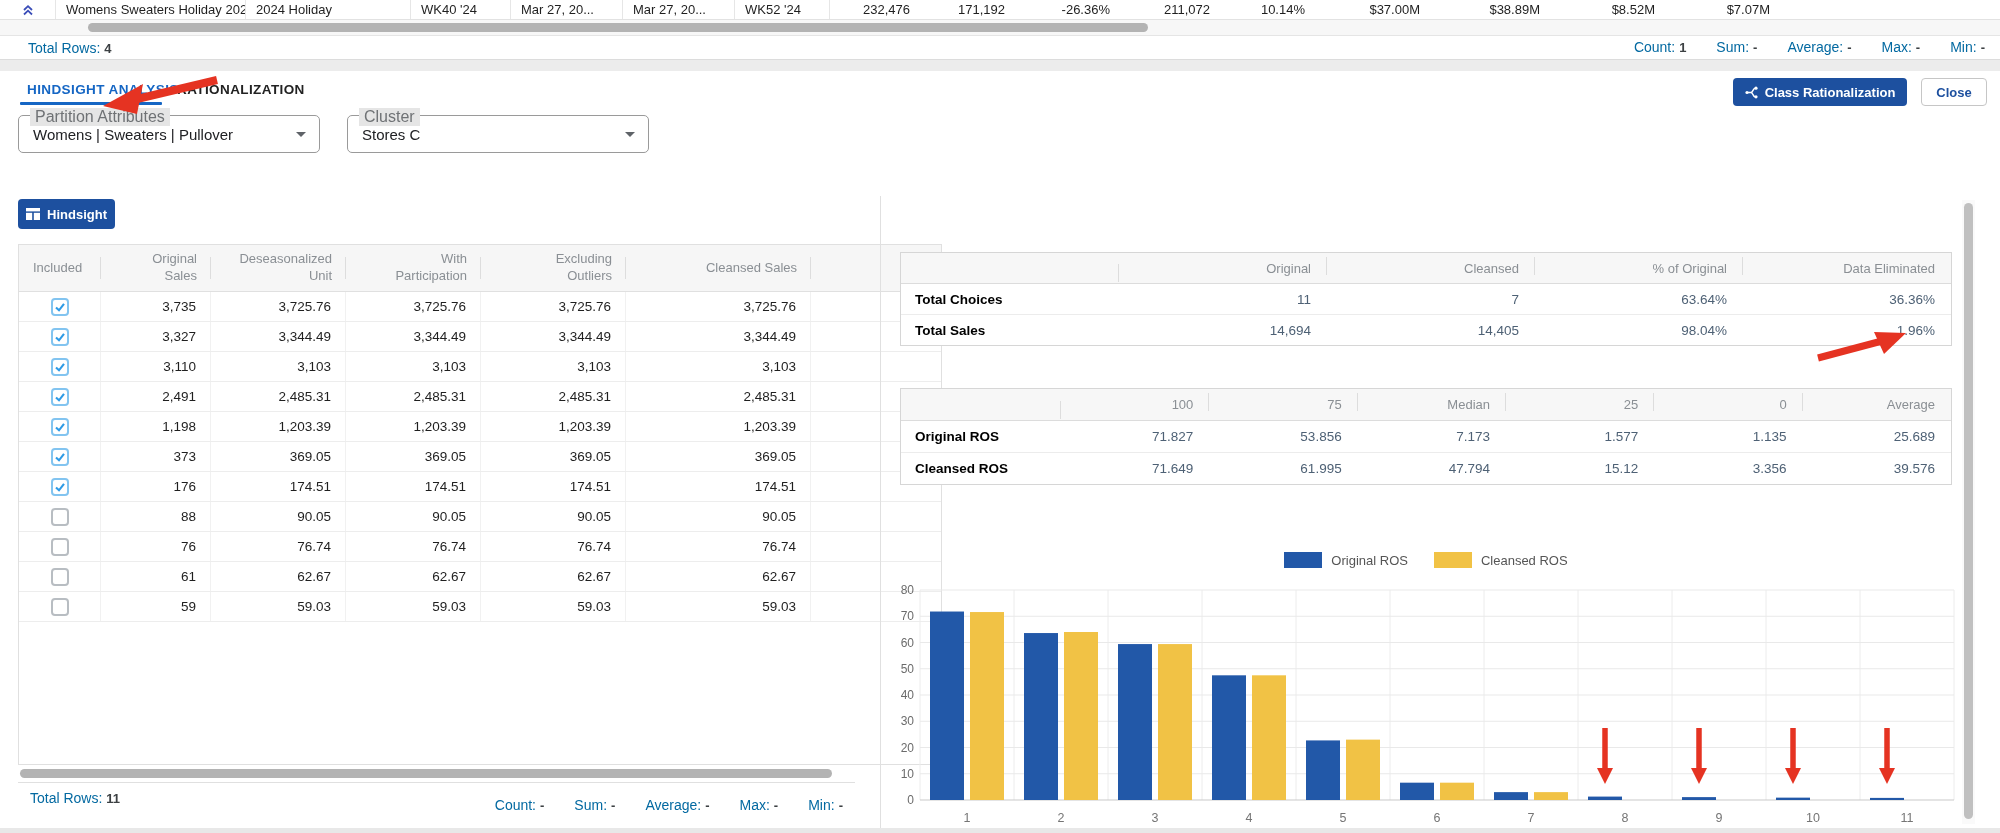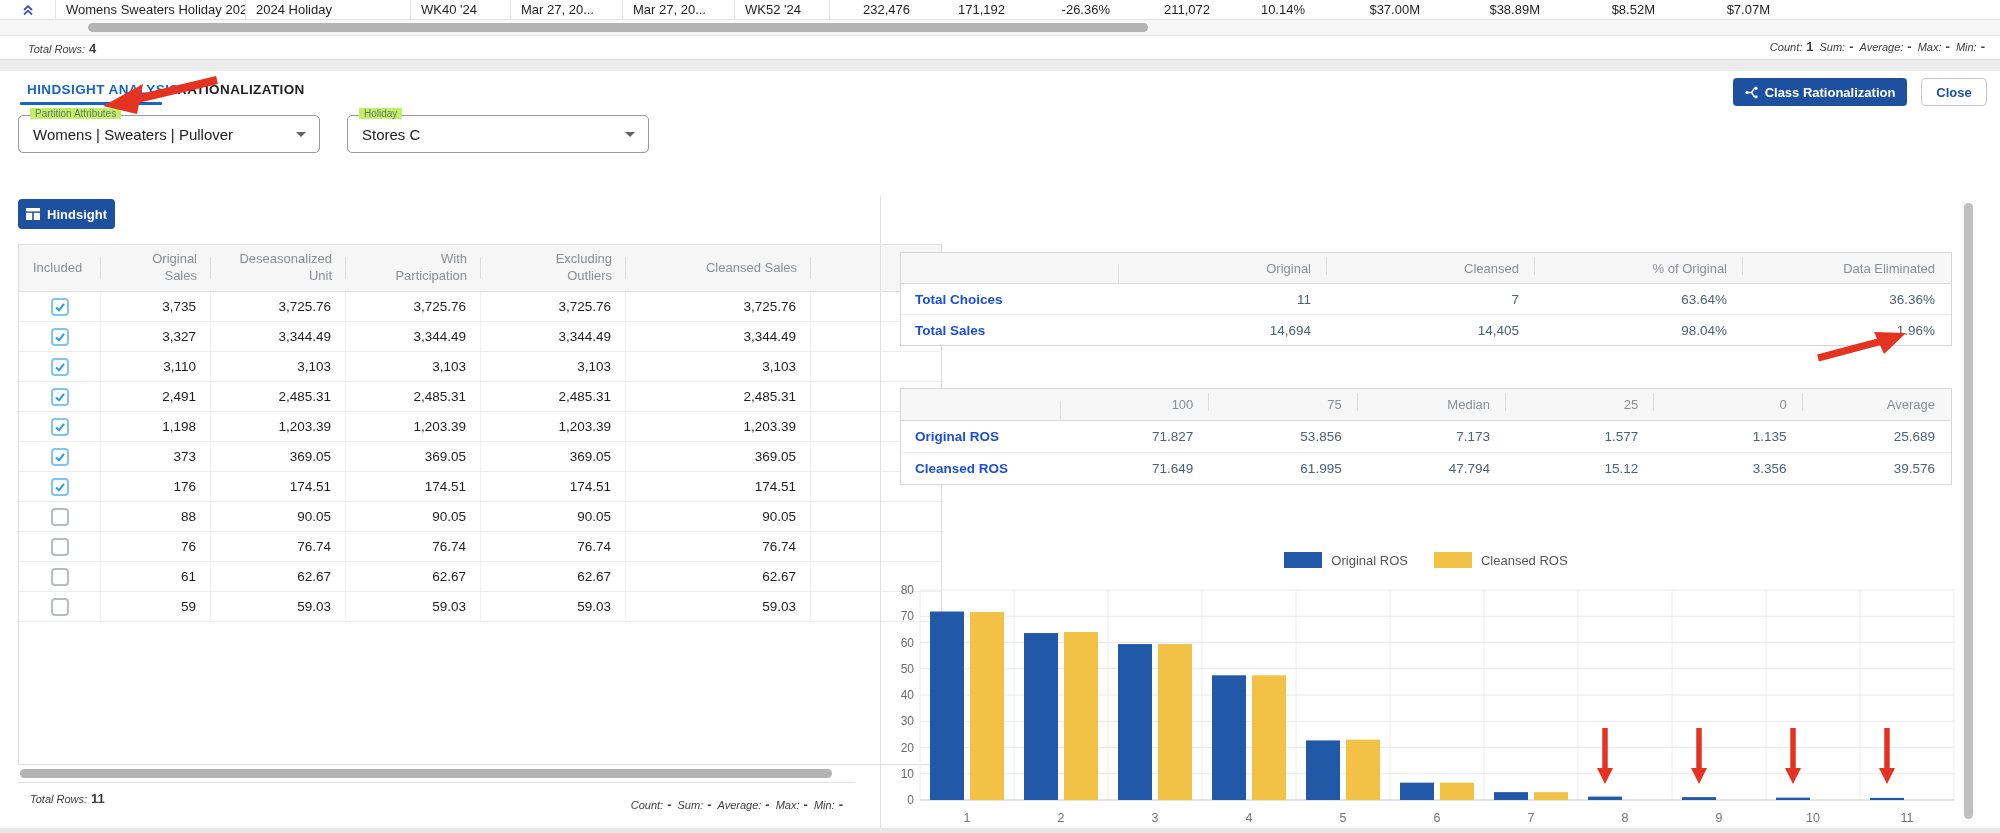--- a/index.html
+++ b/index.html
@@ -8,34 +8,34 @@
   .abs{position:absolute;}
   
   .top-row{left:0;top:0;width:2000px;height:19px;display:flex;align-items:center;background:#fff;border-bottom:1px solid #e2e2e2;}
   .top-cell{height:100%;display:flex;align-items:center;font-size:13px;color:#1f1f1f;box-sizing:border-box;padding:0 10px;overflow:hidden;white-space:nowrap;}
   .top-cell.bordered{border-right:1px solid #e6e6e6;}
   .top-cell.num{justify-content:flex-end;}
   .top-icon-cell{width:56px;height:100%;display:flex;align-items:center;justify-content:center;border-right:1px solid #e6e6e6;box-sizing:border-box;}
   .top-scroll{left:0;top:20px;width:2000px;height:15px;background:#f7f7f7;border-bottom:1px solid #e5e5e5;}
   .top-scroll .thumb{position:absolute;left:88px;top:3px;width:1060px;height:9px;border-radius:5px;background:#b3b3b3;}
   .top-status{left:0;top:36px;width:2000px;height:23px;border-bottom:1px solid #dcdcdc;background:#fff;}
-  .status-label{color:#404040;font-size:11px;font-style:italic;}
+  .status-label{color:#0369a1;font-size:14px;}
   .status-value{color:#3c4043;font-size:13px;font-weight:bold;margin-left:4px;}
-  .stats{display:flex;gap:6px;align-items:center;}
+  .stats{display:flex;gap:30px;align-items:center;}
   .stat{display:flex;align-items:center;}
   .gap-band{left:0;top:60px;width:2000px;height:11px;background:#ececec;border-bottom:1px solid #d8d8d8;}
   
   .panel{left:0;top:71px;width:2000px;height:762px;background:#fff;}
   .tab{font-size:13.5px;font-weight:bold;letter-spacing:.4px;cursor:pointer;}
   .tab.active{color:#1566c4;}
   .tab.inactive{color:#222;}
   .tab-underline{background:#1566c4;height:3px;border-radius:1px;}
   
   .field{border:1px solid #9a9a9a;border-radius:5px;height:38px;box-sizing:border-box;display:flex;align-items:center;background:#fff;cursor:pointer;}
-  .field .flabel{position:absolute;top:-8px;left:11px;background:#bef264;padding:0 5px;font-size:10px;color:#6f7275;}
+  .field .flabel{position:absolute;top:-8px;left:11px;background:#e5e5e5;padding:0 5px;font-size:16px;color:#6f7275;}
   .field .fvalue{font-size:15px;color:#202124;padding-left:14px;flex:1;white-space:nowrap;}
   .caret{width:0;height:0;border-left:5px solid transparent;border-right:5px solid transparent;border-top:5px solid #5f6368;margin-right:13px;}
   .btn-blue{background:#1d509f;color:#fff;font-weight:bold;font-size:13px;border-radius:4px;display:flex;align-items:center;justify-content:center;gap:7px;cursor:pointer;box-sizing:border-box;}
   .btn-outline{background:#fff;color:#1d509f;font-weight:bold;font-size:13px;border:1px solid #c6c6c6;border-radius:4px;display:flex;align-items:center;justify-content:center;cursor:pointer;box-sizing:border-box;}
   
   .lt{border:1px solid #e0e0e0;box-sizing:border-box;background:#fff;}
   .lt-head{display:flex;background:#f6f6f6;border-bottom:1px solid #e0e0e0;height:46px;}
   .lt-hcell{box-sizing:border-box;display:flex;align-items:center;justify-content:flex-end;font-size:13px;color:#8a8f94;padding:0 14px;text-align:right;white-space:pre-line;line-height:1.3;position:relative;}
   .lt-hcell.first{justify-content:flex-start;text-align:left;}
   .lt-hcell:not(:last-child)::after{content:"";position:absolute;right:0;top:12px;height:22px;width:1px;background:#ddd;}
@@ -49,21 +49,21 @@
   .left-scroll .thumb{position:absolute;left:2px;top:2px;width:812px;height:9px;border-radius:5px;background:#b3b3b3;}
   
   .rt{border:1px solid #d6d6d6;box-sizing:border-box;background:#fff;}
   .rt-head{display:flex;background:#f7f7f7;border-bottom:1px solid #dcdcdc;align-items:center;}
   .rt-hcell{box-sizing:border-box;font-size:13px;color:#8a8f94;text-align:right;padding:0 16px;position:relative;}
   .rt-hcell.lbl{text-align:left;padding-left:14px;}
   .rt-hcell:not(:last-child)::after{content:"";position:absolute;right:0;top:-4px;height:18px;width:1px;background:#ddd;}
   .rt-row{display:flex;align-items:center;border-bottom:1px solid #ececec;background:#fff;}
   .rt-row:last-child{border-bottom:none;}
   .rt-cell{box-sizing:border-box;font-size:13.5px;color:#4e6175;text-align:right;padding:0 16px;}
-  .rt-cell.lbl{text-align:left;color:#1d4ed8;padding-left:14px;font-weight:bold;}
+  .rt-cell.lbl{text-align:left;color:#000000;padding-left:14px;font-weight:bold;}
   .band{background:#f6f6f6;border-bottom:1px solid #dcdcdc;display:flex;align-items:center;}
   .band .bsep{width:1px;height:16px;background:#ddd;margin-left:160px;}
   .band .btxt{font-size:13px;color:#8a8f94;margin-left:14px;}
   .legend{display:flex;justify-content:center;gap:26px;align-items:center;}
   .legend .item{display:flex;align-items:center;gap:9px;font-size:13px;color:#555;}
   .legend .sw{width:38px;height:16px;}
   .vscroll{width:13px;background:#fafafa;}
   .vscroll .thumb{position:absolute;left:2px;top:3px;width:9px;height:616px;border-radius:5px;background:#c0c0c0;}
   .divider-v{width:1px;background:#e0e0e0;}
   .bottom-strip{left:0;top:828px;width:2000px;height:5px;background:#e8e8e8;}
@@ -149,21 +149,21 @@
       <span>Class Rationalization</span>
     </div>
     <div class="abs btn-outline" style="left:1921px;top:7px;width:66px;height:28px;">Close</div>
 
     <div class="abs field" style="left:18px;top:44px;width:302px;">
       <span class="flabel">Partition Attributes</span>
       <span class="fvalue">Womens | Sweaters | Pullover</span>
       <span class="caret"></span>
     </div>
     <div class="abs field" style="left:347px;top:44px;width:302px;">
-      <span class="flabel">Holiday</span>
+      <span class="flabel">Cluster</span>
       <span class="fvalue">Stores C</span>
       <span class="caret"></span>
     </div>
 
     <div class="abs btn-blue" style="left:18px;top:128px;width:97px;height:30px;">
       <svg width="14" height="12" viewBox="0 0 14 12">
         <rect x="0" y="0" width="14" height="3.4" fill="#fff"></rect>
         <rect x="0" y="4.8" width="6.2" height="7.2" fill="#fff"></rect>
         <rect x="7.8" y="4.8" width="6.2" height="7.2" fill="#fff"></rect>
       </svg>

